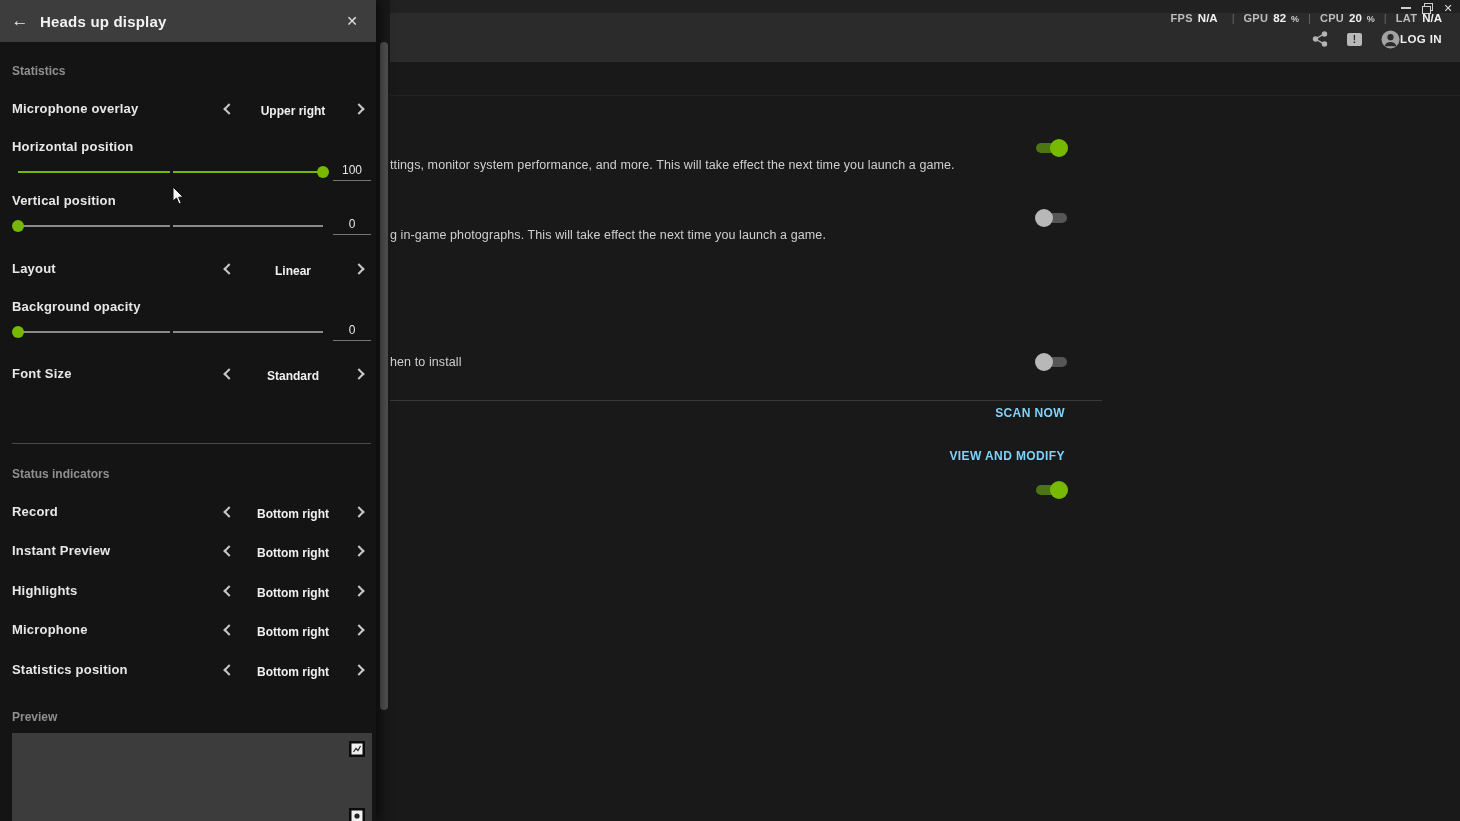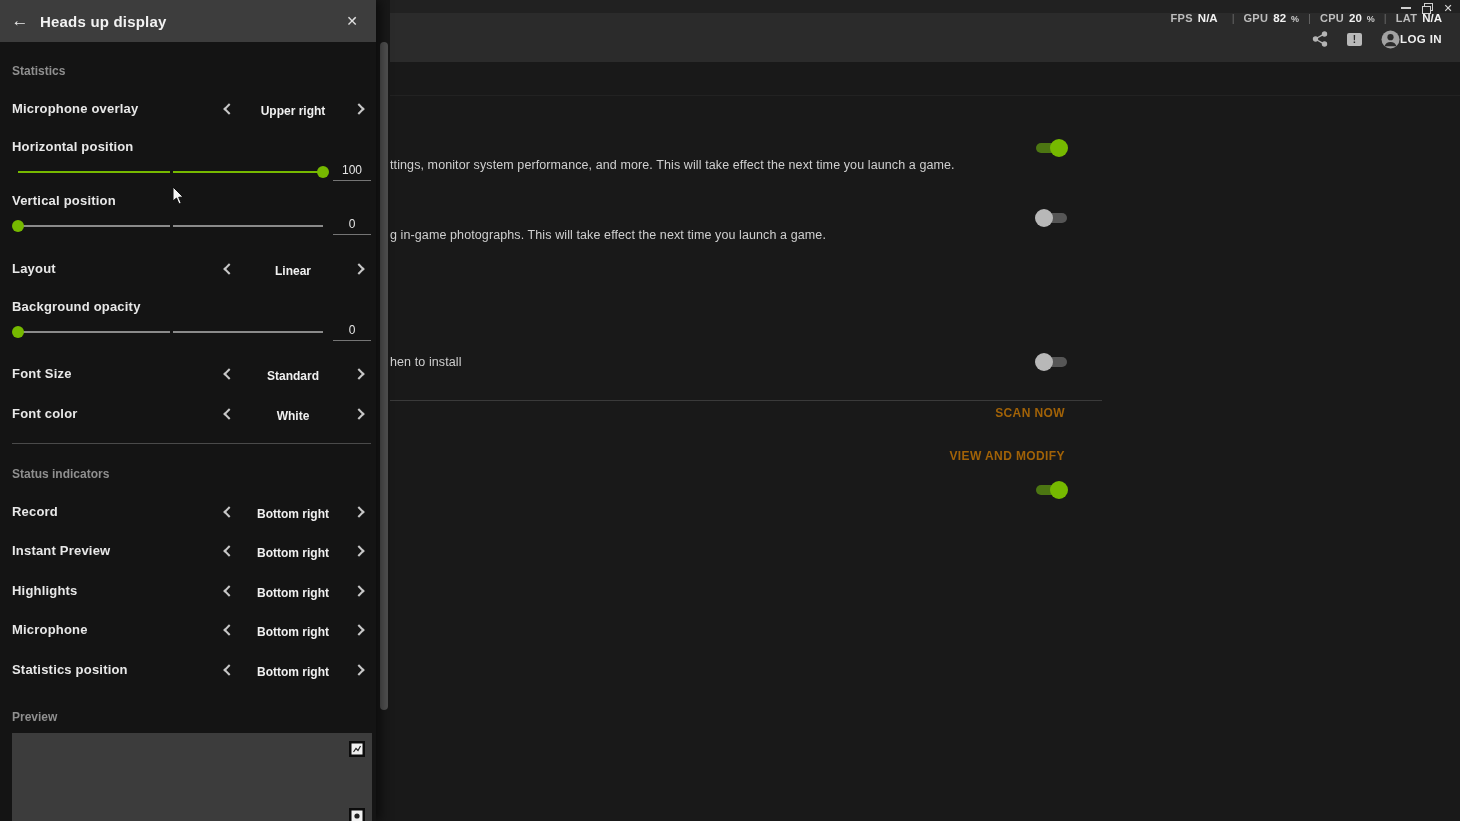--- a/index.html
+++ b/index.html
@@ -29,21 +29,21 @@
 
   .account-row { position:absolute; top:28px; right:18px; height:22px; display:flex; align-items:center; gap:19px; }
   .icon-btn { cursor:pointer; display:flex; align-items:center; justify-content:center; }
   .feedback-icon { width:15px; height:13px; background:#b9b9b9; border-radius:2px; color:#2a2a2a; font-size:10px; font-weight:700; text-align:center; line-height:13px; }
   .login-wrap { display:flex; align-items:center; cursor:pointer; }
   .login-label { color:#efefef; font-size:11.5px; font-weight:700; letter-spacing:.4px; }
 
   .content { position:absolute; left:0; top:62px; right:0; bottom:0; }
   .desc-text { position:absolute; color:#cfcfcf; font-size:12.5px; letter-spacing:.1px; }
   .main-divider { position:absolute; left:14px; width:712px; height:1px; background:#3a3a3a; }
-  .text-btn { position:absolute; color:#a16207; font-size:12px; font-weight:700; letter-spacing:.4px; cursor:pointer; white-space:nowrap; }
+  .text-btn { position:absolute; color:#7dd3fc; font-size:12px; font-weight:700; letter-spacing:.4px; cursor:pointer; white-space:nowrap; }
 
   
   .toggle { position:absolute; width:33px; height:18px; cursor:pointer; }
   .toggle .t-track { position:absolute; left:1px; right:1px; top:4px; bottom:4px; border-radius:6px; }
   .toggle .t-knob { position:absolute; top:0; width:18px; height:18px; border-radius:50%; }
   .toggle.on .t-track { background:#4c7612; }
   .toggle.on .t-knob { right:0; background:#76b900; }
   .toggle.off .t-track { background:#565656; }
   .toggle.off .t-knob { left:0; background:#b8b8b8; }
 
@@ -250,28 +250,20 @@
 
     <div class="selector-row" style="top:361px;">
       <span class="row-label">Font Size</span>
       <div class="selector-ctl">
         <div class="chev chev-left"></div>
         <div class="selector-value">Standard</div>
         <div class="chev chev-right"></div>
       </div>
     </div>
 
-    <div class="selector-row" style="top:401px;">
-      <span class="row-label">Font color</span>
-      <div class="selector-ctl">
-        <div class="chev chev-left"></div>
-        <div class="selector-value">White</div>
-        <div class="chev chev-right"></div>
-      </div>
-    </div>
 
     <div class="panel-divider" style="top:443px;"></div>
 
     <div class="section-label" style="top:467px;">Status indicators</div>
 
     <div class="selector-row" style="top:499px;">
       <span class="row-label">Record</span>
       <div class="selector-ctl">
         <div class="chev chev-left"></div>
         <div class="selector-value">Bottom right</div>

